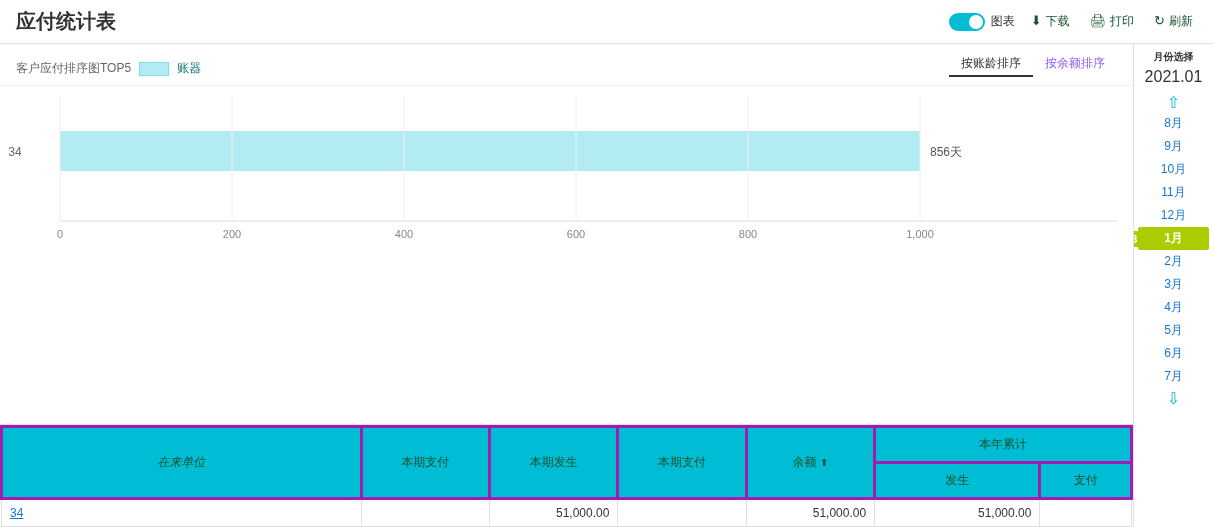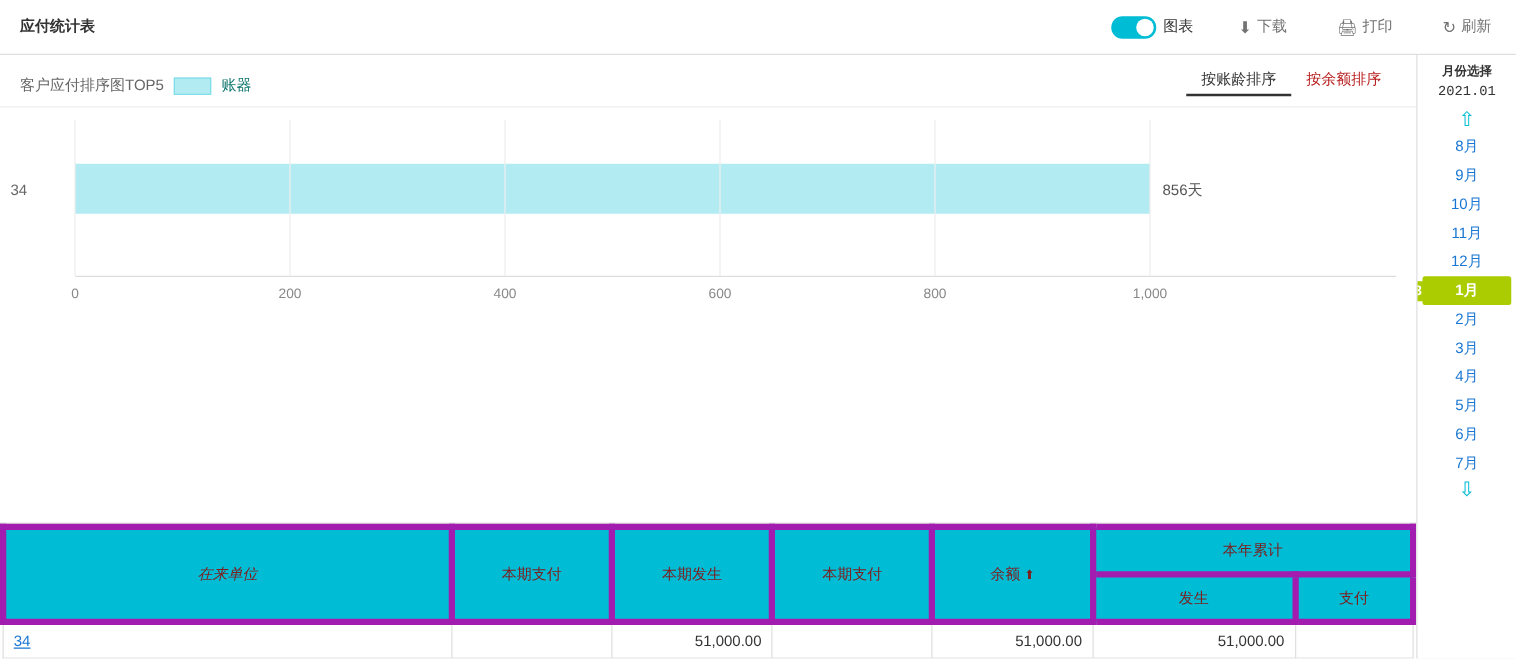--- a/index.html
+++ b/index.html
@@ -4,34 +4,34 @@
   <style>
     * { margin: 0; padding: 0; box-sizing: border-box; }
     body { font-family: 'Microsoft YaHei', Arial, sans-serif; font-size: 12px; background: #f5f5f5; color: #333; width: 1213px; height: 527px; overflow: hidden; display: flex; flex-direction: column; }
 
     
     .header {
       display: flex; align-items: center; justify-content: space-between;
       padding: 8px 16px; background: #fff; border-bottom: 1px solid #e0e0e0;
       height: 44px;
     }
-    .header-title { font-size: 12px; font-weight: bold; color: #333; }
-    .header-actions { display: flex; align-items: center; gap: 32px; }
+    .header-title { font-size: 20px; font-weight: bold; color: #333; }
+    .header-actions { display: flex; align-items: center; gap: 12px; }
     .toggle-container { display: flex; align-items: center; gap: 6px; }
     .toggle-switch {
       width: 36px; height: 18px; background: #00bcd4; border-radius: 9px;
       position: relative; cursor: pointer;
     }
     .toggle-switch::after {
       content: ''; position: absolute; width: 14px; height: 14px;
       background: #fff; border-radius: 50%; top: 2px; right: 2px;
     }
     .action-btn {
-      display: flex; align-items: center; gap: 4px; cursor: pointer;
-      color: #737373; font-size: 12px; background: none; border: none; padding: 2px 4px;
+      display: flex; gap: 4px; cursor: pointer;
+      color: #14532d; font-size: 12px; background: none; border: none; padding: 2px 4px;
     }
     .icon-download::before { content: '⬇'; font-size: 13px; }
     .icon-print::before { content: '🖨'; font-size: 13px; }
     .icon-refresh::before { content: '↻'; font-size: 13px; }
 
     
     .main-content { display: flex; flex: 1; overflow: hidden; }
 
     
     .chart-area { flex: 1; background: #fff; display: flex; flex-direction: column; overflow: hidden; }
@@ -41,49 +41,49 @@
       display: flex; align-items: flex-end; justify-content: space-between;
       padding: 8px 16px; border-bottom: 1px solid #f0f0f0;
     }
     .chart-legend { display: flex; align-items: center; gap: 8px; }
     .legend-label { color: #666; font-size: 12px; }
     .legend-box { width: 30px; height: 14px; background: #b2ebf2; border: 1px solid #80deea; }
     .legend-text { color: #0f766e; font-size: 12px; }
     .sort-tabs { display: flex; gap: 0; }
     .sort-tab {
       padding: 3px 12px; border: none; background: none; cursor: pointer;
-      color: #b91c1c; font-size: 12px; border-bottom: 2px solid transparent;
+      color: #8b5cf6; font-size: 12px; border-bottom: 2px solid transparent;
     }
     .sort-tab.active { color: #333; border-bottom: 2px solid #333; }
 
     
     .chart-wrapper { flex: 1; position: relative; padding: 10px 16px 40px 60px; }
 
     
     .table-area { background: #fff; border-top: 1px solid #e0e0e0; }
     .data-table { width: 100%; border-collapse: collapse; }
     .data-table th {
-      background: #00bcd4; color: #7f1d1d; text-align: center;
-      padding: 8px 6px; font-weight: normal; border: 5px solid #a21caf; font-size: 12px;
+      background: #00bcd4; color: #14532d; text-align: center;
+      padding: 8px 6px; font-weight: normal; border: 3px solid #a21caf; font-size: 12px;
     }
     .data-table td {
       padding: 6px 8px; border: 1px solid #e0e0e0; text-align: right; font-size: 12px;
     }
     .data-table td:first-child { text-align: left; }
     .td-link { color: #1976d2; text-decoration: underline; cursor: pointer; }
     .th-group { text-align: center; }
 
     
     .sidebar {
       width: 80px; background: #fff; border-left: 1px solid #e0e0e0;
       display: flex; flex-direction: column; align-items: center;
       padding: 6px 0; overflow: hidden;
     }
     .sidebar-title { font-size: 10px; color: #333; font-weight: bold; margin-bottom: 4px; padding: 0 4px; text-align: center; }
-    .sidebar-year { font-size: 11px; color: #333; margin-bottom: 6px; font-family: Liberation Mono, monospace; }
+    .sidebar-year { font-size: 16px; color: #333; margin-bottom: 6px; }
     .sidebar-nav-btn {
       width: 24px; height: 20px; background: none; border: none; cursor: pointer;
       color: #00bcd4; font-size: 16px; display: flex; align-items: center; justify-content: center;
     }
     .sidebar-months { display: flex; flex-direction: column; align-items: center; width: 100%; }
     .month-item {
       width: 100%; text-align: center; padding: 3px 0; font-size: 12px;
       color: #1976d2; cursor: pointer; position: relative;
     }
     .month-item.current-year {

